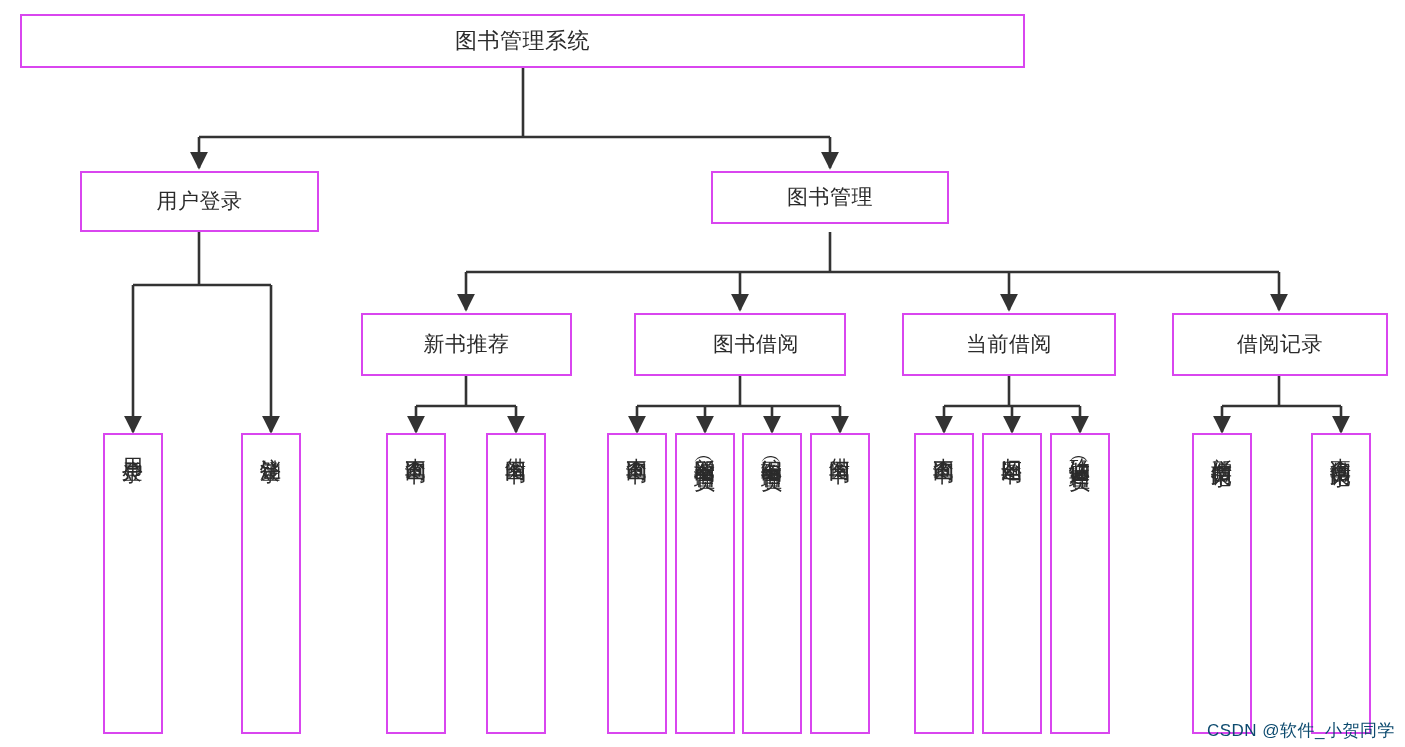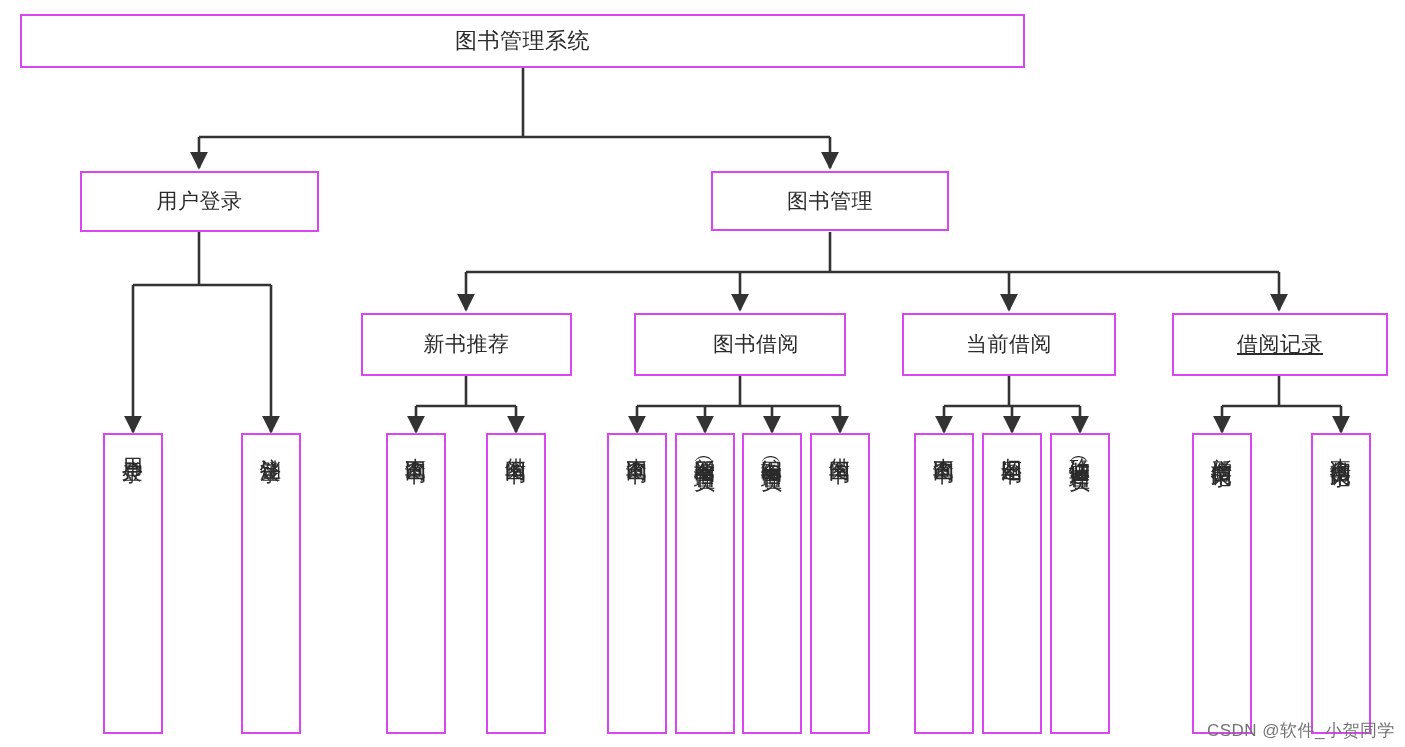--- a/index.html
+++ b/index.html
@@ -63,21 +63,21 @@
     font-size: 21px;
     line-height: 1;
     letter-spacing: 2px;
     white-space: nowrap;
   }
   .watermark {
     position: absolute;
     right: 10px;
     bottom: 5px;
     font-size: 17px;
-    color: #737373;
+    color: #0c4a6e;
     letter-spacing: 0.5px;
     white-space: nowrap;
     user-select: none;
   }
 </style>
 </head>
 <body>
 
 <div id="canvas">
 
@@ -131,34 +131,34 @@
     </g>
   </svg>
 
   <div class="node h root" style="left:20px; top:14px; width:1005px; height:54px;">
     <span class="label">图书管理系统</span>
   </div>
 
   <div class="node h" style="left:80px; top:171px; width:239px; height:61px;">
     <span class="label">用户登录</span>
   </div>
-  <div class="node h" style="left:711px; top:171px; width:238px; height:60px;">
+  <div class="node h" style="left:711px; top:171px; width:238px; height:53px;">
     <span class="label">图书管理</span>
   </div>
 
   <div class="node h" style="left:361px; top:313px; width:211px; height:63px;justify-content:center;">
     <span class="label">新书推荐</span>
   </div>
   <div class="node h" style="left:634px; top:313px; width:212px; height:63px;padding-left:32px;">
     <span class="label">图书借阅</span>
   </div>
   <div class="node h" style="left:902px; top:313px; width:214px; height:63px;">
     <span class="label">当前借阅</span>
   </div>
-  <div class="node h" style="left:1172px; top:313px; width:216px; height:63px;text-decoration:underline;">
+  <div class="node h" style="left:1172px; top:313px; width:216px; height:63px;">
     <span class="label">借阅记录</span>
   </div>
 
   <div class="node v" style="left:103px; top:433px; width:60px; height:301px;">
     <span class="label">用户登录</span>
   </div>
   <div class="node v" style="left:241px; top:433px; width:60px; height:301px;">
     <span class="label">注销登录</span>
   </div>
 

